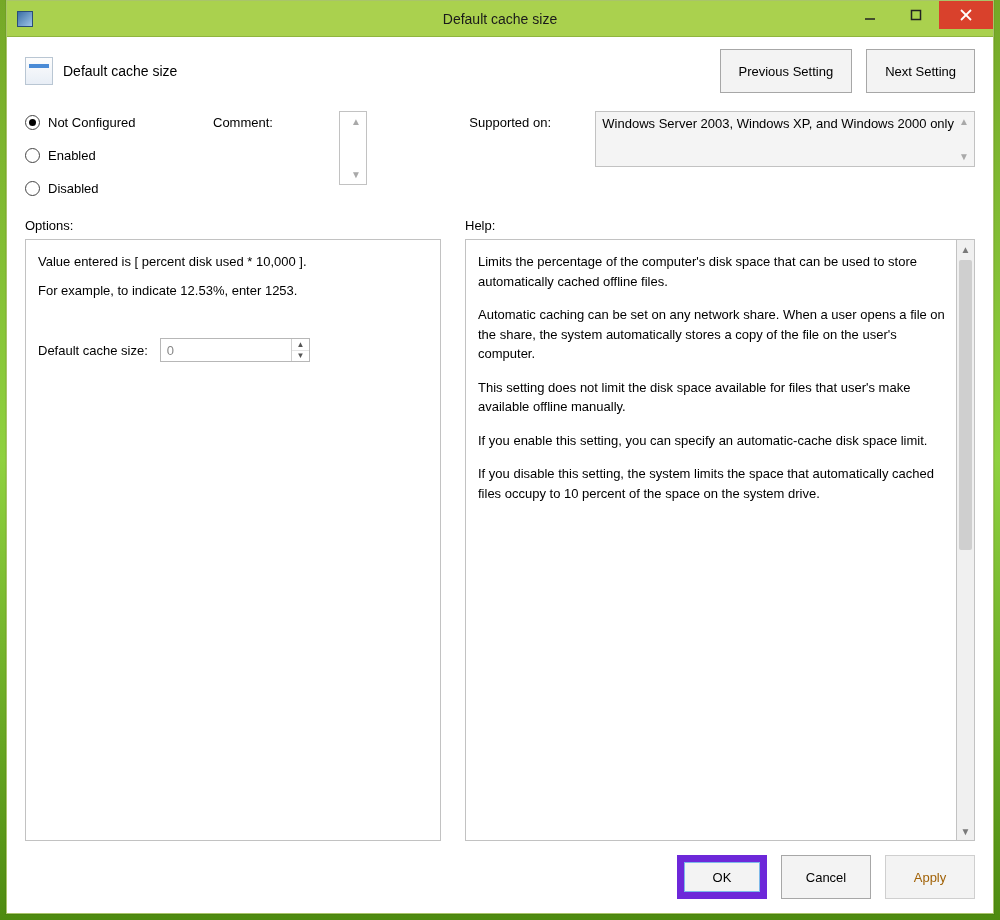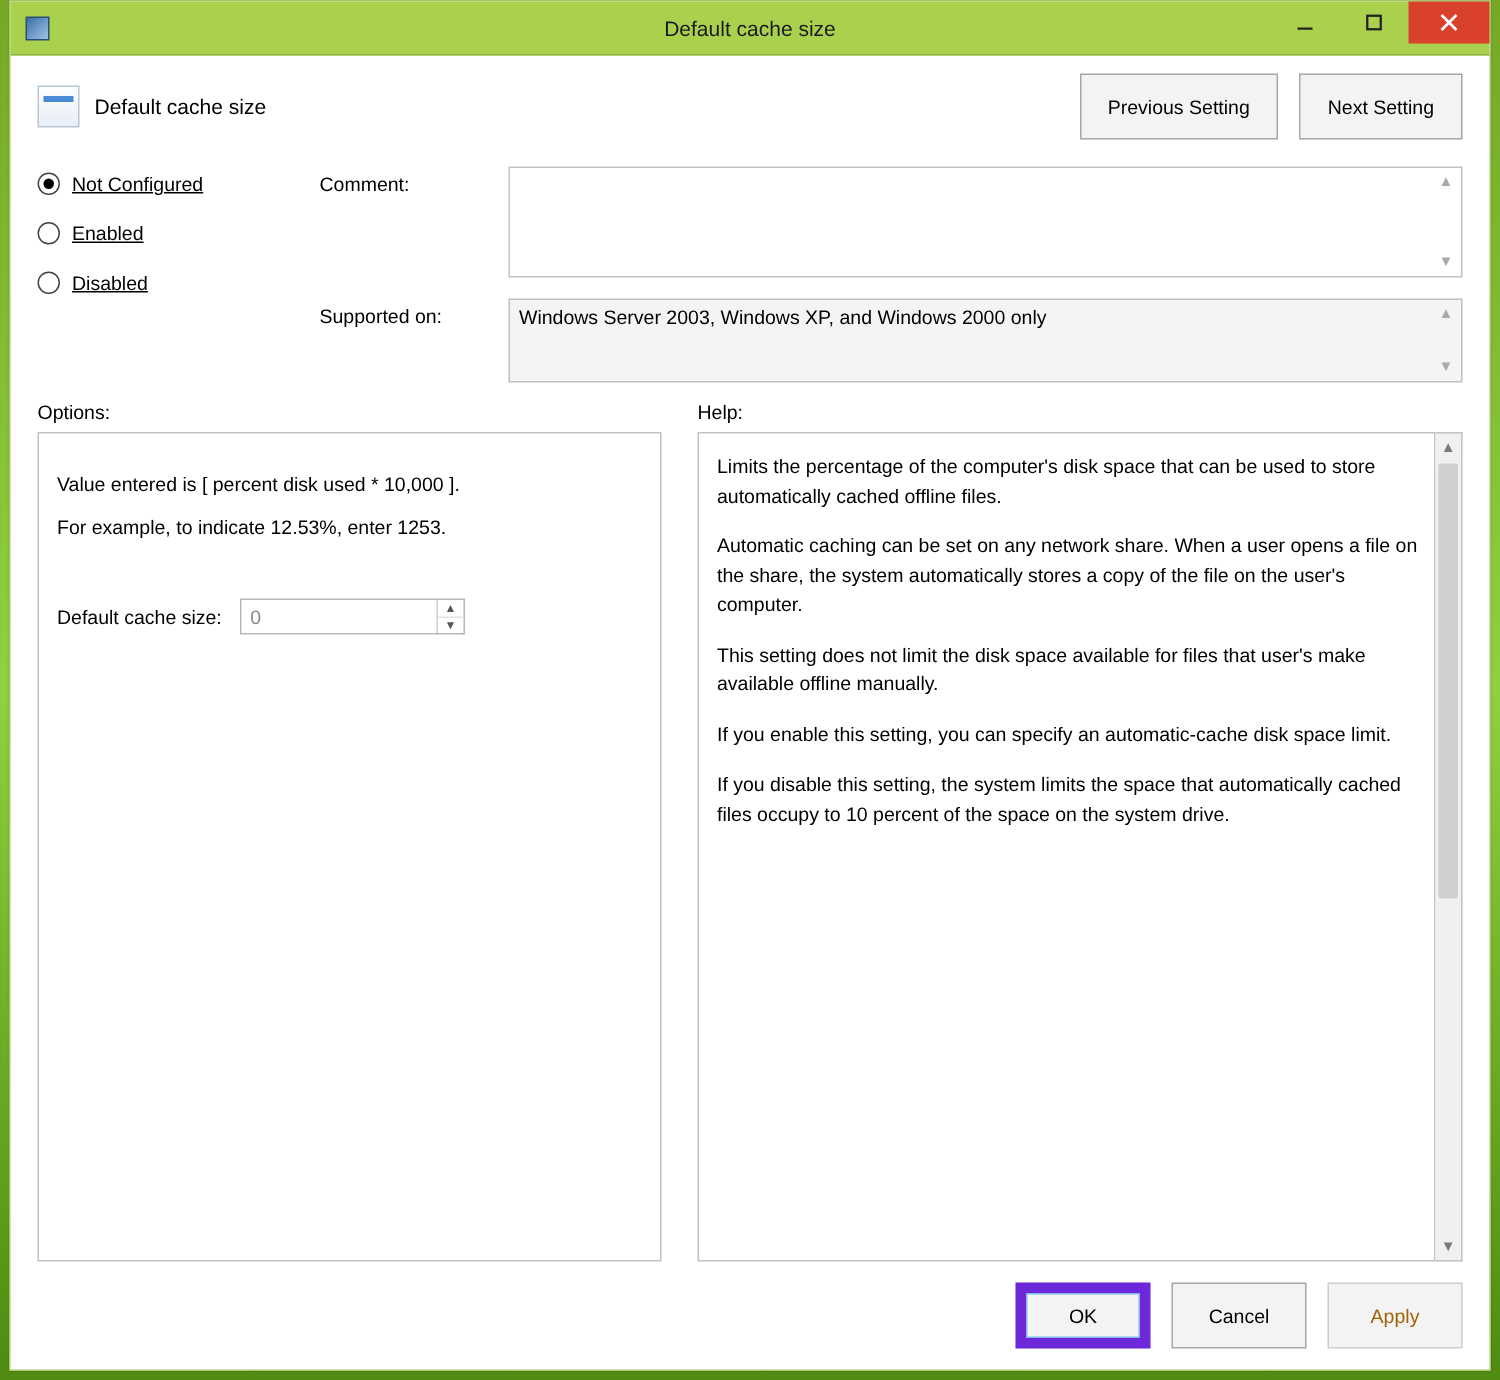--- a/index.html
+++ b/index.html
@@ -134,43 +134,43 @@
     display: flex;
     flex-direction: column;
     gap: 18px;
     padding-top: 4px;
   }
   .radio-item {
     display: flex;
     align-items: center;
     gap: 8px;
     cursor: pointer;
-    text-decoration: underline;
   }
   .radio-outer {
     width: 15px; height: 15px;
     border: 1px solid #444;
     border-radius: 50%;
     display: flex;
     align-items: center;
     justify-content: center;
   }
   .radio-inner {
     width: 7px; height: 7px;
     border-radius: 50%;
     background: #000;
     display: none;
   }
   .radio-item.selected .radio-inner { display:block; }
 
   .fields-col {
     flex: 1;
     display: flex;
-    flex-direction: column;
+    flex-direction: row;
     gap: 14px;
+    justify-content: space-between;
   }
   .field-row {
     display: flex;
     align-items: flex-start;
     gap: 14px;
   }
   .field-label {
     width: 112px;
     padding-top: 4px;
   }
@@ -194,35 +194,36 @@
     color: #a9a9a9;
     font-size: 10px;
     text-align: center;
     user-select: none;
   }
   .scroll-hint.up { top: 4px; }
   .scroll-hint.down { bottom: 4px; }
 
   .labels-row {
     display: flex;
+    margin-top: 10px;
     margin-bottom: 6px;
   }
   .labels-row > div:first-child { width: 440px; }
   .labels-row > div:last-child { flex:1; }
 
   .panels-row {
     flex: 1;
     display: flex;
     gap: 24px;
     min-height: 0;
   }
   .panel {
     border: 1px solid #c2c2c2;
     background: #fff;
-    padding: 26px 12px;
+    padding: 14px 12px;
     overflow: hidden;
   }
   .options-panel {
     width: 416px;
     display: flex;
     flex-direction: column;
   }
   .help-panel-wrap {
     flex: 1;
     display: flex;

